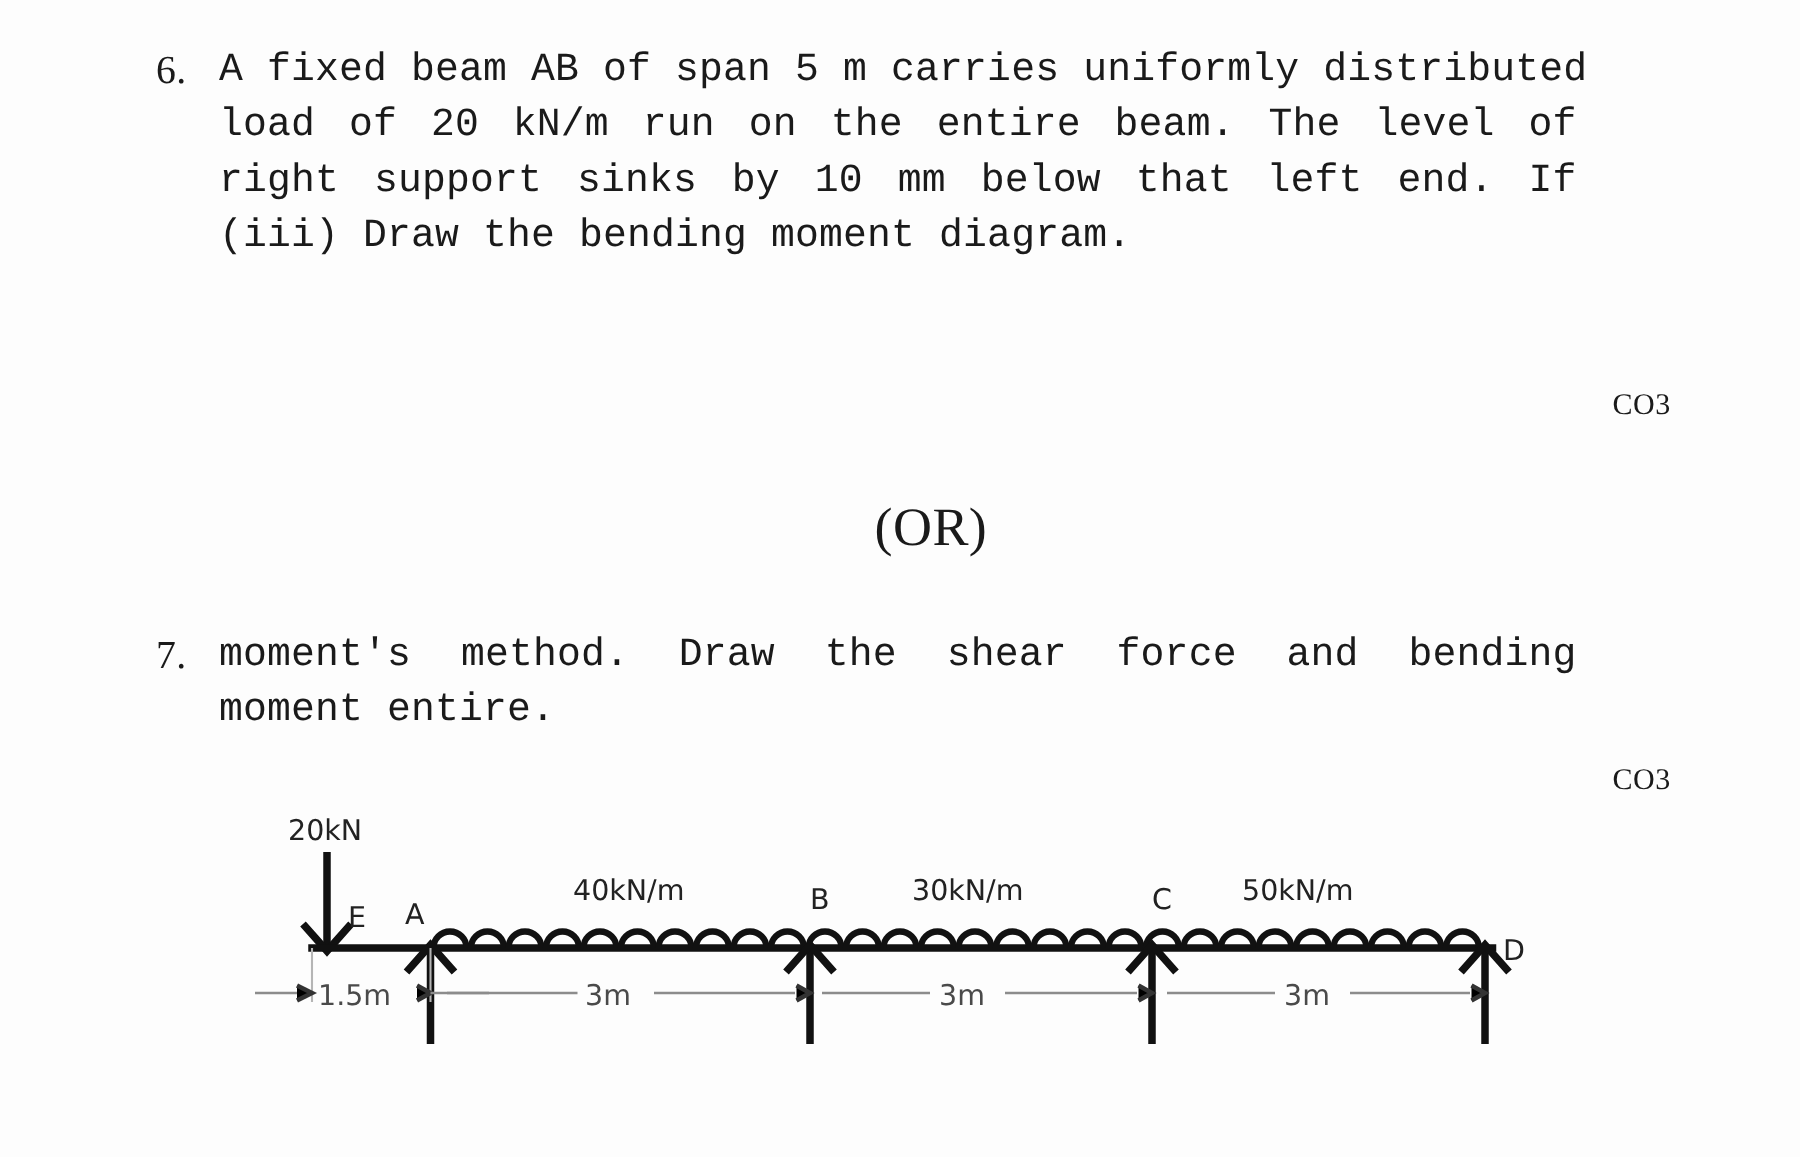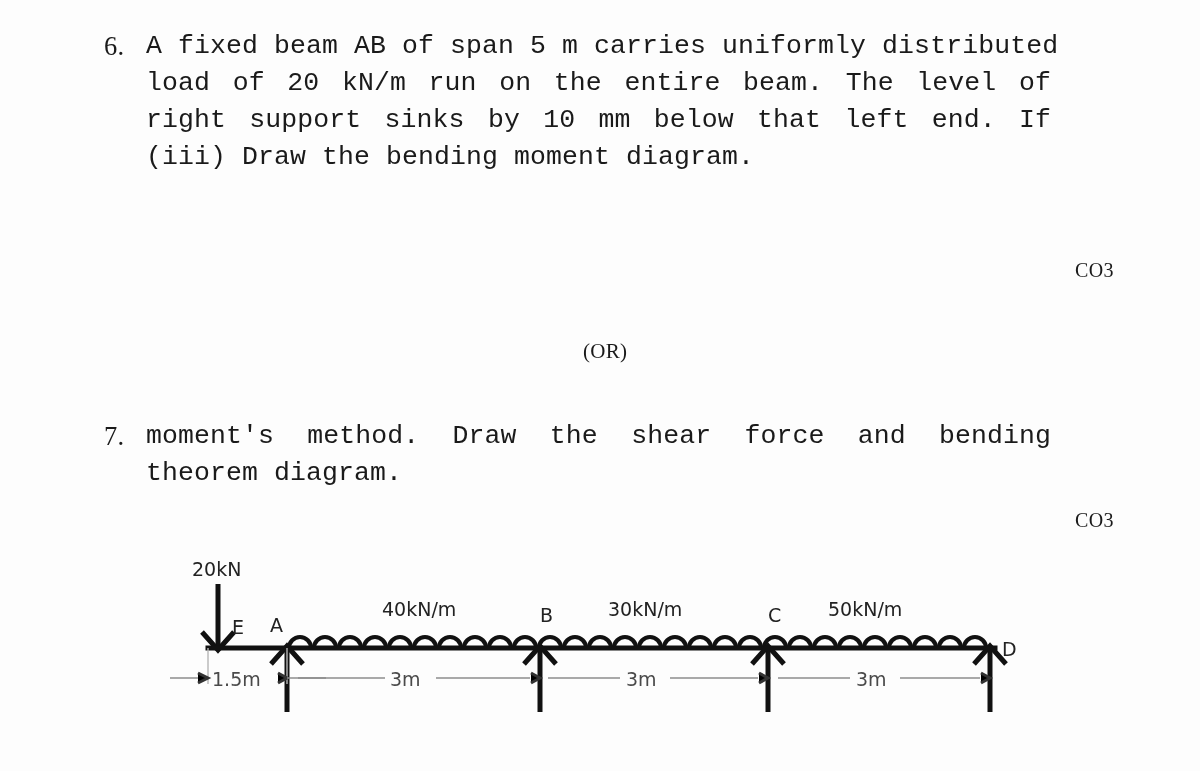--- a/index.html
+++ b/index.html
@@ -70,31 +70,31 @@
   .co-tag {
     position: absolute;
     font-size: 20px;
     line-height: 37px;
     font-family: "Liberation Serif", serif;
     letter-spacing: 0.4px;
   }
 
   .or-divider {
     position: absolute;
-    font-size: 21px;
+    font-size: 36px;
     line-height: 37px;
     font-family: "Liberation Serif", serif;
     letter-spacing: 0.3px;
   }
 
   
   .figure {
     position: absolute;
     left: 150px;
-    top: 544px;
+    top: 528px;
     width: 900px;
     height: 215px;
   }
   .figure svg {
     display: block;
   }
   .fig-label {
     font-family: "DejaVu Sans", sans-serif;
     font-size: 19px;
     fill: #222222;
@@ -158,21 +158,21 @@
   </div>
 
   <div class="co-tag" style="left:1075px; top:252px;">CO3</div>
 
   <div class="or-divider" style="left:583px; top:333px;">(OR)</div>
 
   <div class="question" style="left:100px; top:418px; width:960px;">
     <div class="q-number">7.</div>
     <div class="q-body" style="width:905px;">
       <span class="line">moment's method. Draw the shear force and bending</span>
-      <span class="line last">theorem diagram.</span>
+      <span class="line last">moment entire.</span>
     </div>
   </div>
 
   <div class="co-tag" style="left:1075px; top:502px;">CO3</div>
 
   <div class="figure">
     <svg width="900" height="215" viewBox="0 0 900 215" xmlns="http://www.w3.org/2000/svg">
 
       <text class="fig-label" x="42" y="32">20kN</text>
       <g>

